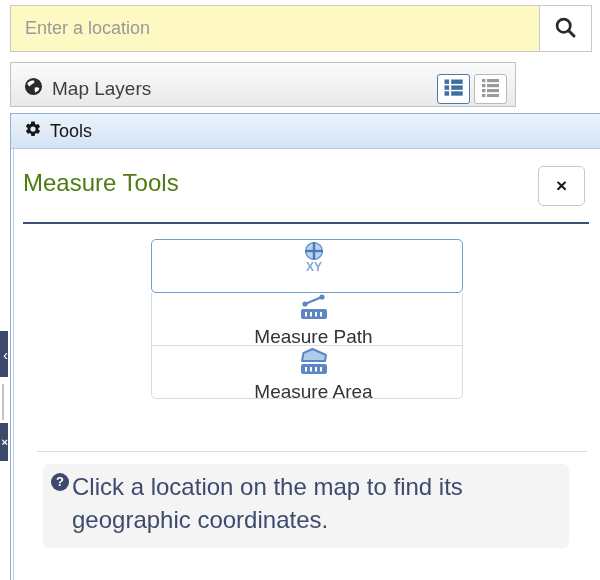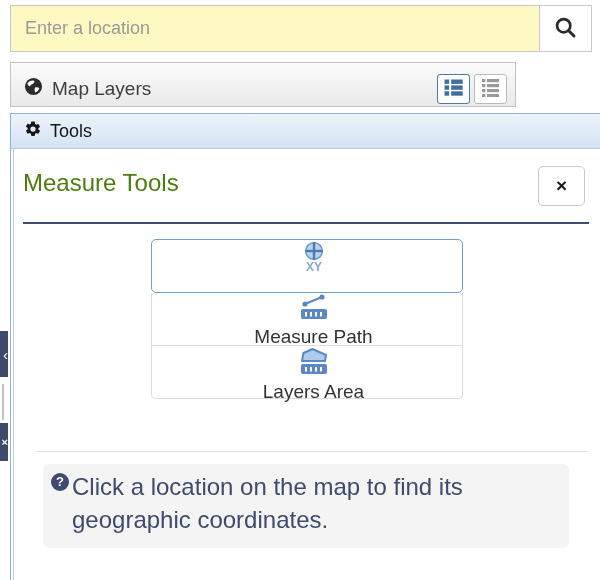--- a/index.html
+++ b/index.html
@@ -176,21 +176,21 @@
               <polygon points="3,15 4.5,7 13.5,3 27,9 26,15" fill="#aecbe9" stroke="#5b87c5" stroke-width="2" stroke-linejoin="round"></polygon>
               <rect x="2" y="18" width="26" height="10" rx="2" fill="#5b87c5"></rect>
               <g fill="#ffffff">
                 <rect x="6" y="21" width="2" height="4.5"></rect>
                   <rect x="11" y="21" width="2" height="4.5"></rect>
                 <rect x="16" y="21" width="2" height="4.5"></rect>
                   <rect x="21" y="21" width="2" height="4.5"></rect>
               </g>
             </svg>
           </span>
-          <span>Layers Area</span>
+          <span>Measure Area</span>
         </button>
       </div>
 
       <div class="divider"></div>
 
       <div class="help-box">
         <span class="q-icon">?</span>
         <div class="help-text">Click a location on the map to find its geographic coordinates.</div>
       </div>
     </div>

